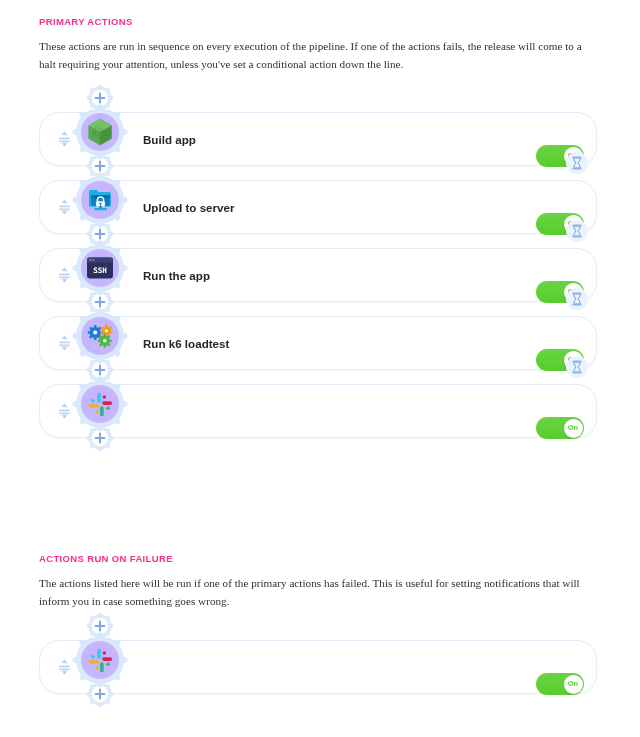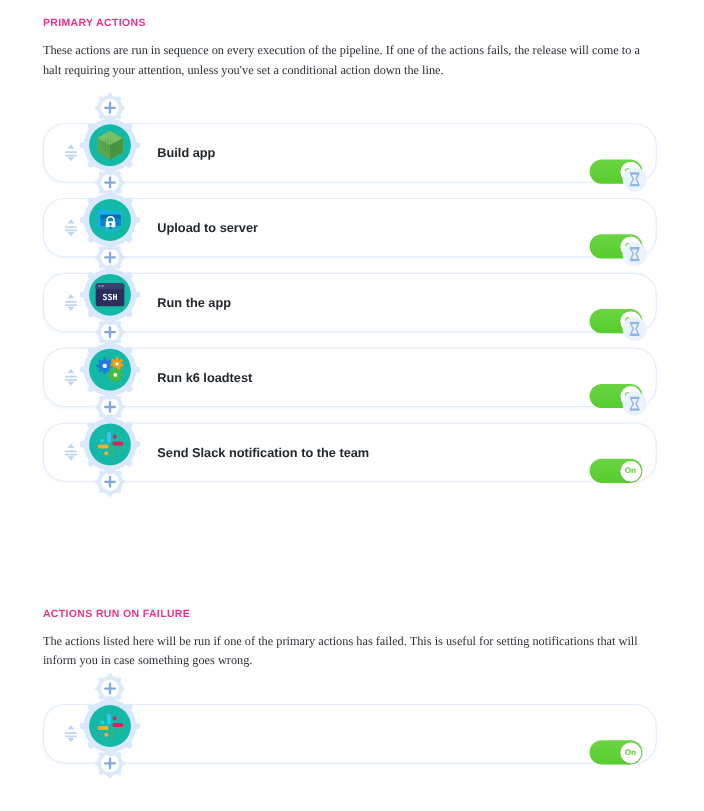--- a/index.html
+++ b/index.html
@@ -122,21 +122,21 @@
     width: 56px;
     height: 56px;
     z-index: 4;
   }
   .gear-icon-wrap .gear-bg { position: absolute; inset: 0; }
   .gear-icon-wrap .icon-disc {
     position: absolute;
     left: 9px; top: 9px;
     width: 38px; height: 38px;
     border-radius: 50%;
-    background: #14b8a6;
+    background: #c4b5fd;
     display: flex; align-items: center; justify-content: center;
   }
   .icon-disc svg { display: block; }
 
   
   .add-node {
     position: relative;
     height: 28px;
     width: 640px;
   }
@@ -473,21 +473,20 @@
       <div class="node-row">
         <div class="action-card">
           <div class="drag-handle">
             <svg width="13" height="18" viewBox="0 0 13 18">
               <path d="M6.5 1.2 L9.6 5.2 L3.4 5.2 Z" fill="#bcd6f2"></path>
               <rect x="1" y="7.6" width="11" height="1.6" rx="0.8" fill="#bcd6f2"></rect>
               <rect x="1" y="10.6" width="11" height="1.6" rx="0.8" fill="#bcd6f2"></rect>
               <path d="M6.5 16.8 L9.6 12.8 L3.4 12.8 Z" fill="#bcd6f2"></path>
             </svg>
           </div>
-          <div class="action-title">Send Slack notification to the team</div>
           <div class="toggle">
             <div class="knob">
               <span>On</span>
             </div>
           </div>
         </div>
         <div class="gear-icon-wrap">
           <svg class="gear-bg" width="56" height="56" viewBox="0 0 56 56">
             <rect x="25" y="0.5" width="6" height="11" rx="3" fill="#d9e8fa" transform="rotate(0 28 28)"></rect>
             <rect x="25" y="0.5" width="6" height="11" rx="3" fill="#d9e8fa" transform="rotate(45 28 28)"></rect>

